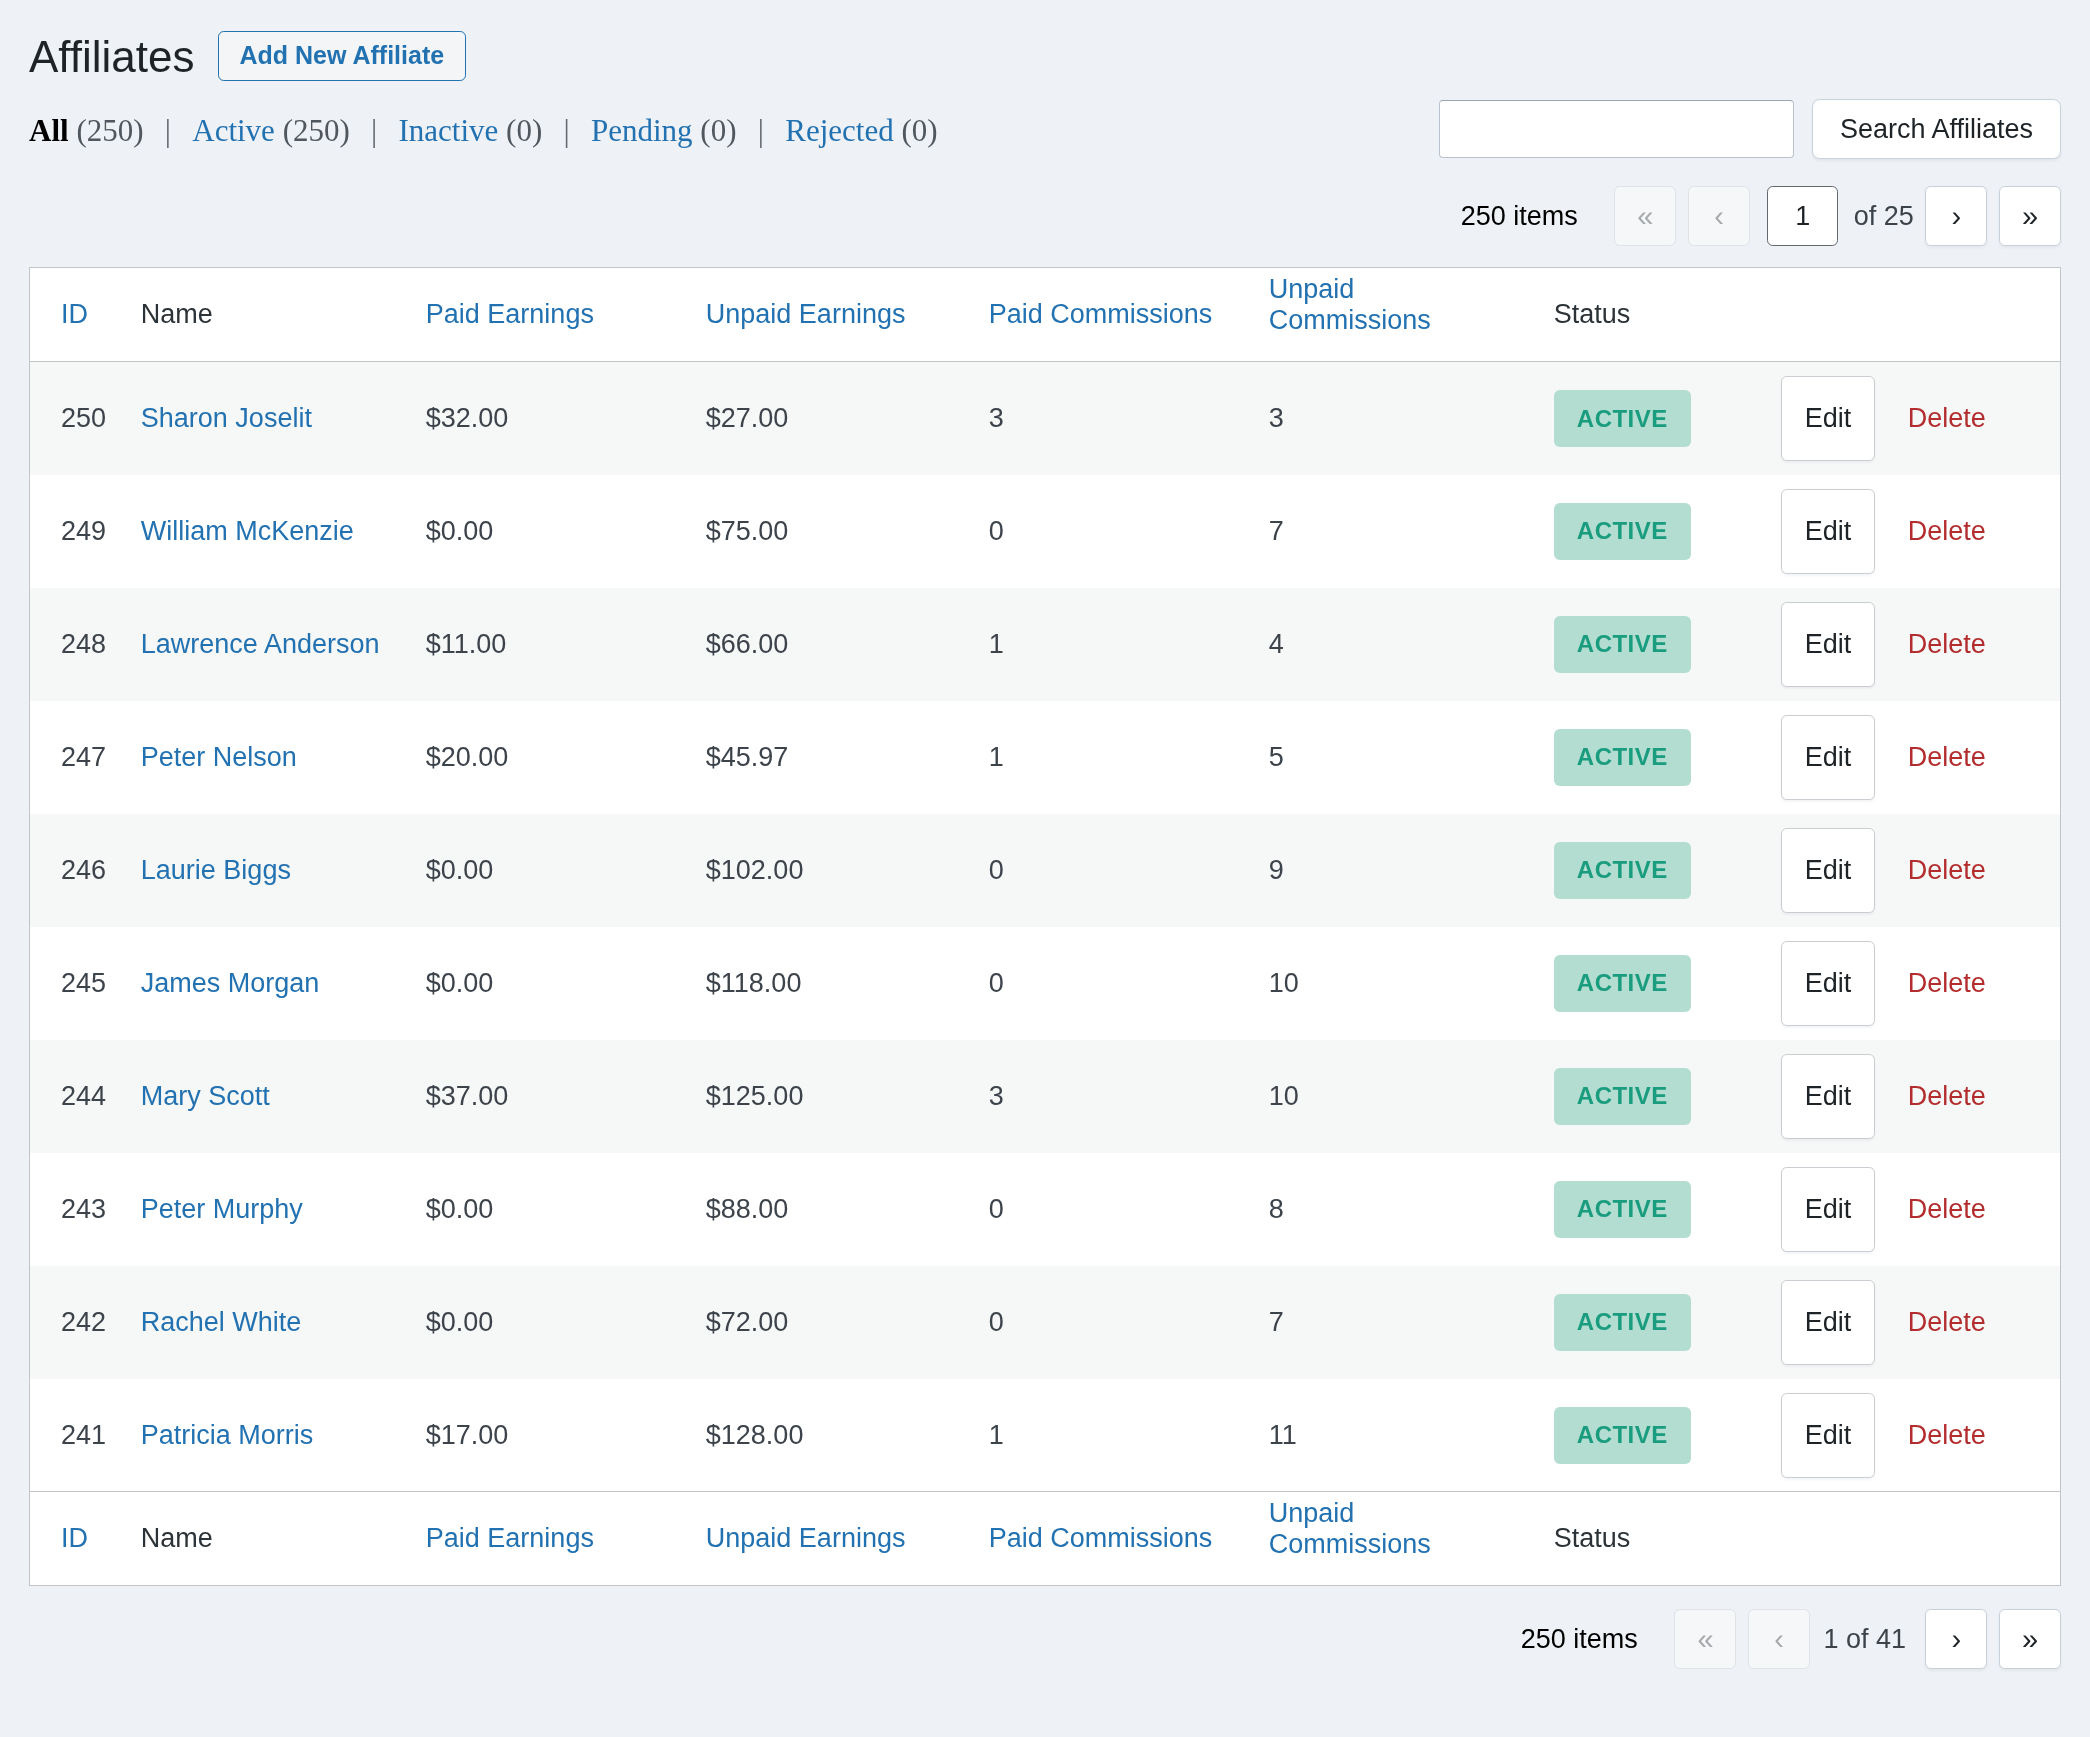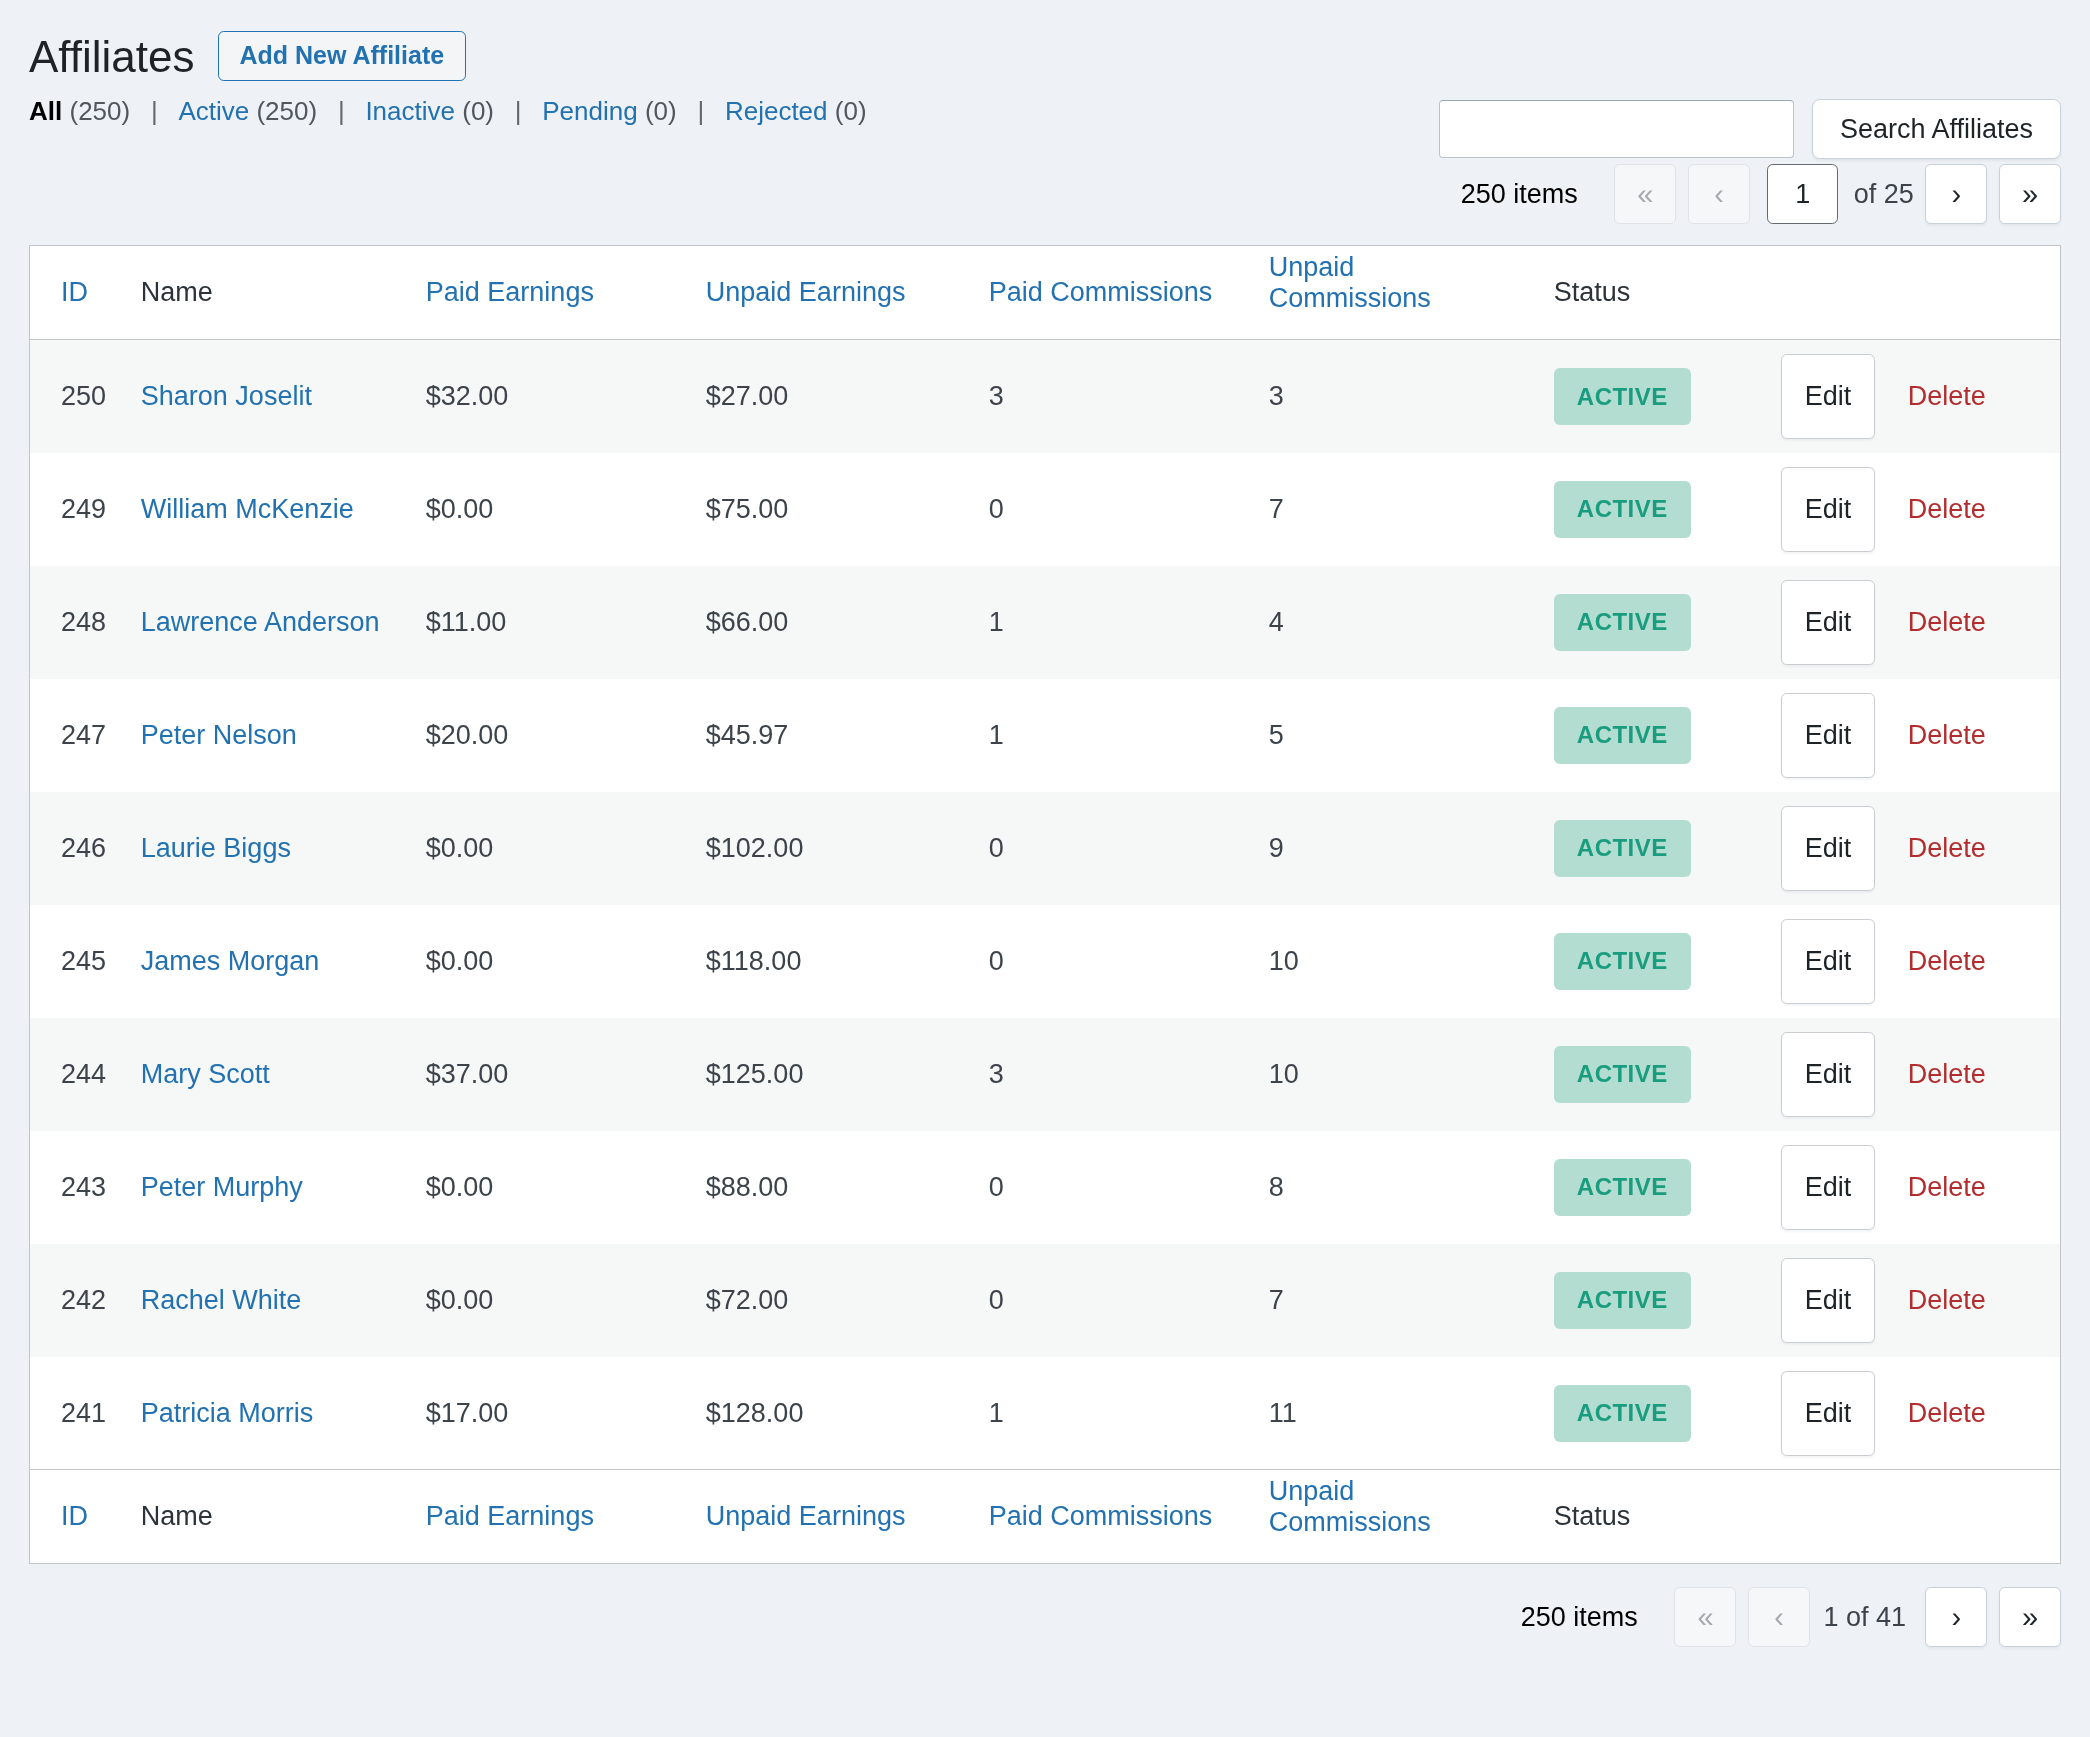--- a/index.html
+++ b/index.html
@@ -21,21 +21,21 @@
     color:var(--accent);
     background:#f3f5f7;
     border:1.9px solid var(--accent);
     border-radius:5.8px;
     padding:9.7px 21px;
     cursor:pointer;
     font-family:"Liberation Sans", sans-serif;
   }
 
   
-  .subsubsub { list-style:none; margin-top:15px; font-size:26px; }
+  .subsubsub { list-style:none; margin-top:32px; font-size:31px;font-family:Liberation Serif, serif; }
   .subsubsub li { display:inline; }
   .subsubsub .sep { color:#646970; margin:0 13.5px; }
   .subsubsub a { text-decoration:none; color:var(--accent); }
   .subsubsub a.current .flabel { color:#000; font-weight:bold; }
   .subsubsub .count { color:#50575e; }
 
   
   .search-box { position:absolute; top:99px; right:29px; display:flex; align-items:center;padding-left:32px; }
   .search-input {
     width:355px; height:58px;

